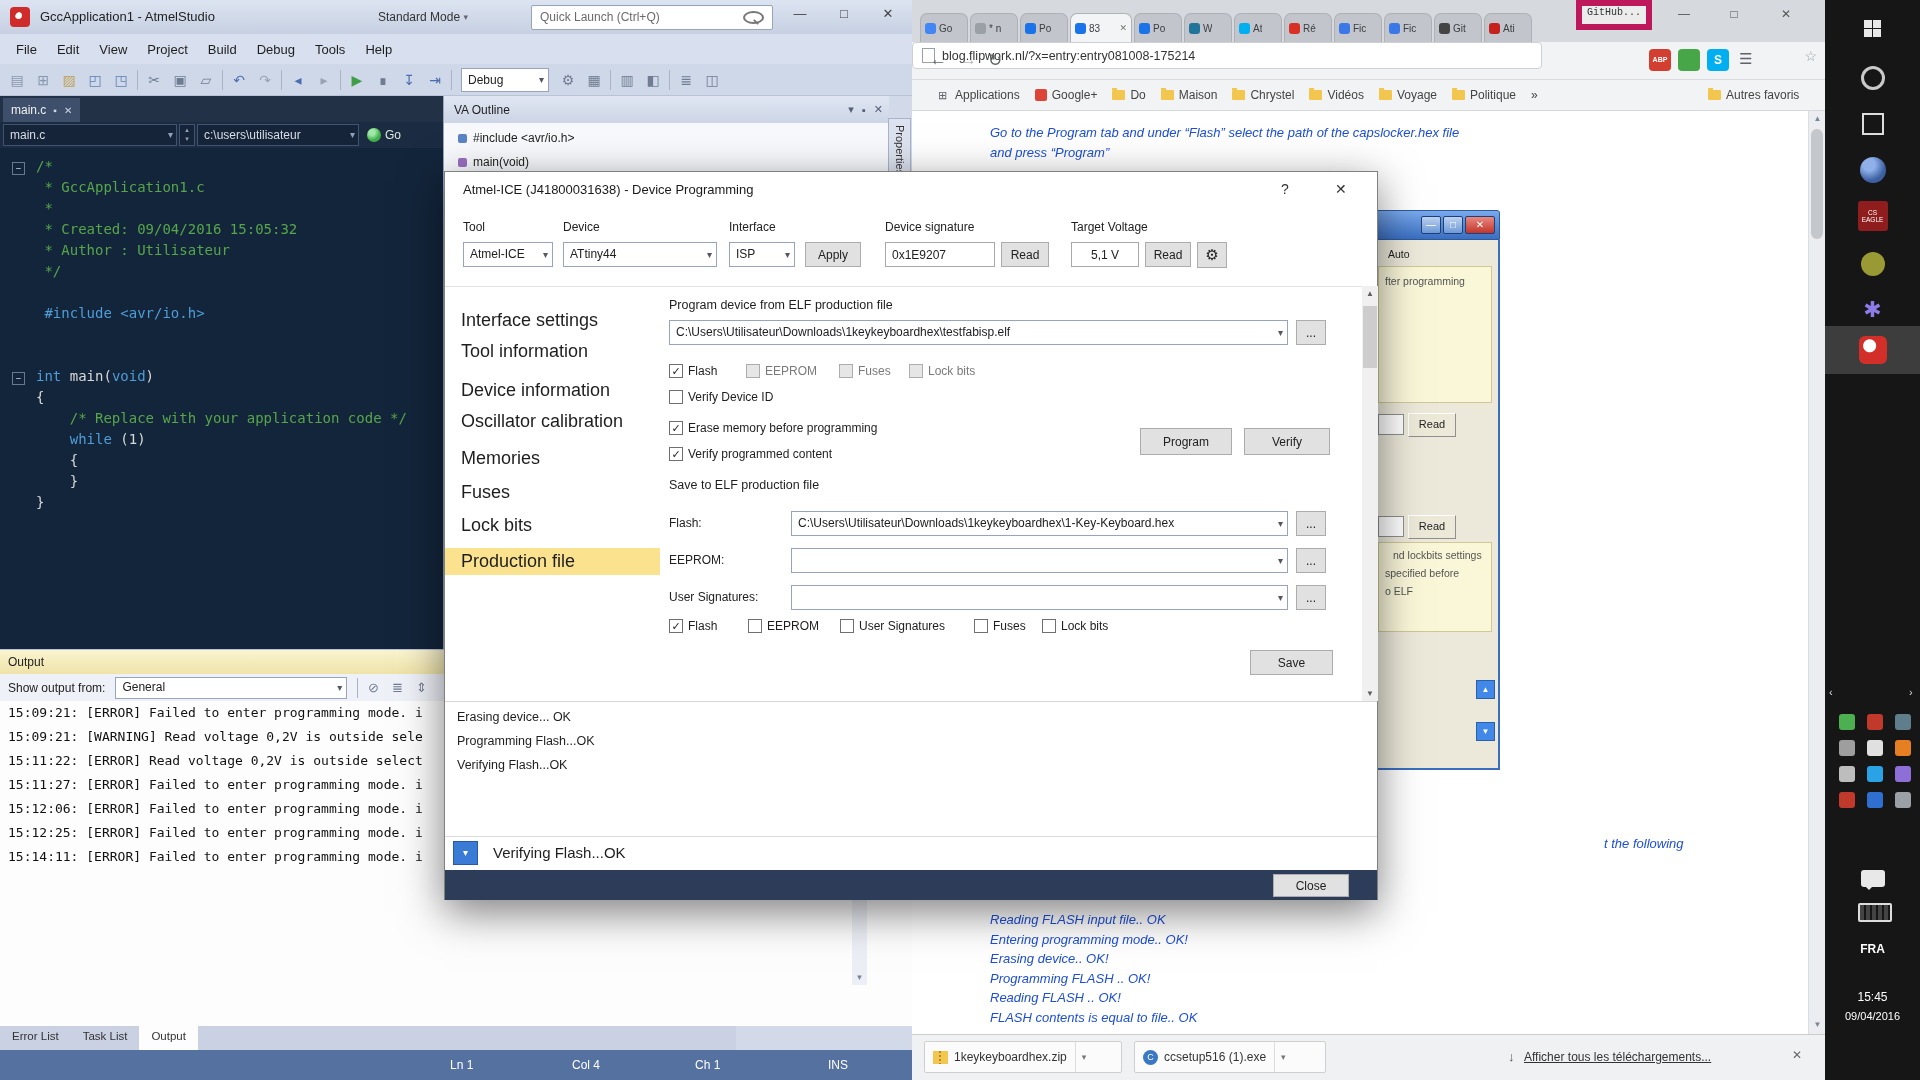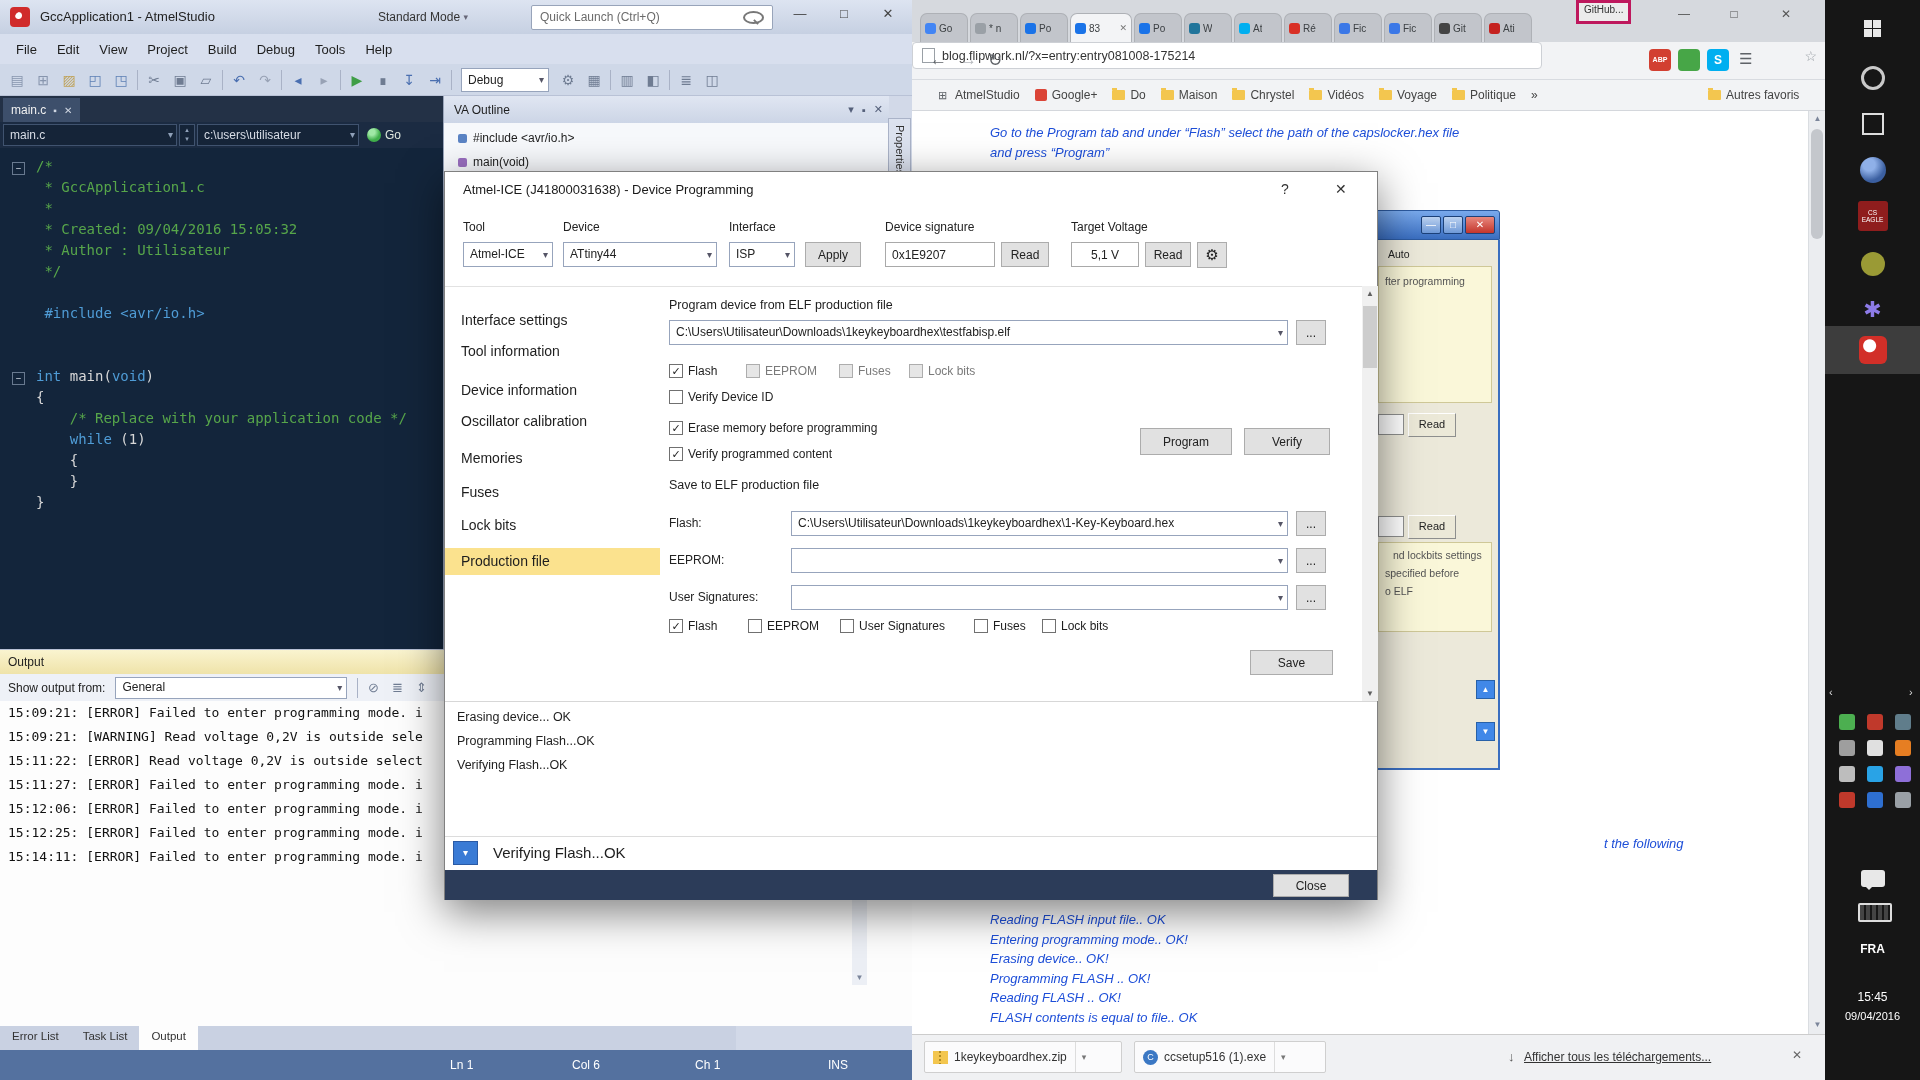--- a/index.html
+++ b/index.html
@@ -113,21 +113,21 @@
 
   
   #dlg{left:444px;top:171px;width:934px;height:729px;background:#fff;border:1px solid #808080;box-shadow:0 12px 40px rgba(0,0,0,.5);z-index:40;box-sizing:border-box;}
   .dlg-title{left:0;top:0;width:932px;height:36px;}
   .dlg-title .t{position:absolute;left:18px;top:10px;font-size:13px;color:#1a1a1a;}
   .dlbl{position:absolute;font-size:12px;color:#222;white-space:nowrap;}
   .fld{position:absolute;border:1px solid #a9a9a9;background:#fff;height:25px;line-height:25px;font-size:12px;padding:0 6px;box-sizing:border-box;color:#222;white-space:nowrap;overflow:hidden;}
   .dcombo{position:absolute;height:25px;box-sizing:border-box;}
   .dcombo .cval{line-height:23px;font-size:12px;}
   .dbtn{position:absolute;background:#e1e1e1;border:1px solid #acacac;text-align:center;font-size:12px;color:#222;box-sizing:border-box;display:flex;align-items:center;justify-content:center;}
-  .dpnav-item{position:absolute;left:0;width:215px;height:27px;line-height:27px;padding-left:16px;font-size:14px;color:#1e1e1e;box-sizing:border-box;}
+  .dpnav-item{position:absolute;left:0;width:215px;height:27px;line-height:27px;padding-left:16px;font-size:18px;color:#1e1e1e;box-sizing:border-box;}
   .dpnav-item.sel{background:#fbe28e;}
   .dsec{position:absolute;font-size:12.5px;color:#1e1e1e;}
   .cb{position:absolute;display:flex;align-items:center;font-size:12px;color:#1e1e1e;white-space:nowrap;}
   .cbbox{width:14px;height:14px;border:1px solid #707070;background:#fff;margin-right:5px;display:flex;align-items:center;justify-content:center;font-size:11px;color:#1a1a1a;box-sizing:border-box;}
   .cb.dis .cbbox{background:#e6e6e6;border-color:#adadad;}
   .cb.dis .cblbl{color:#7a7a7a;}
   .dsb{position:absolute;left:917px;top:114px;width:16px;height:415px;background:#f0f0f0;}
   .dsb .sb-a{width:16px;color:#606060;}
   .dsb .thumb{position:absolute;left:1px;top:20px;width:14px;height:62px;background:#cdcdcd;}
   .dloglines{position:absolute;left:12px;top:533px;}
@@ -142,21 +142,21 @@
   #tb{left:1825px;top:0;width:95px;height:1080px;background:#161616;z-index:60;color:#eee;}
   .tb-cell{position:absolute;left:0;width:95px;height:44px;display:flex;align-items:center;justify-content:center;}
   .winlogo{width:17px;height:17px;display:grid;grid-template-columns:8px 8px;grid-template-rows:8px 8px;gap:1px;}
   .winlogo i{background:#e8e8e8;}
   .tray{position:absolute;width:16px;height:16px;border-radius:3px;}
   .tb-txt{position:absolute;left:0;width:95px;text-align:center;color:#fff;}
   .bubble{position:absolute;left:36px;top:870px;width:24px;height:17px;background:#e8e8e8;border-radius:3px;}
   .bubble:after{content:"";position:absolute;left:4px;top:16px;border:4px solid transparent;border-top-color:#e8e8e8;}
   .kbd{position:absolute;left:33px;top:903px;width:30px;height:15px;border:2px solid #ddd;border-radius:2px;background:repeating-linear-gradient(90deg,#444 0 4px,#161616 4px 6px);}
 
-  #tooltip{left:1576px;top:0;height:16px;background:#ececec;border:3px solid #be185d;font-size:10px;color:#333;padding:1px 5px;z-index:70;white-space:nowrap;}
+  #tooltip{left:1576px;top:0;height:16px;background:#ececec;border:6px solid #be185d;font-size:10px;color:#333;padding:1px 5px;z-index:70;white-space:nowrap;font-family:Liberation Mono, monospace;}
 </style>
 </head>
 <body>
 
 <div id="screen">
 
   <div id="aw" class="abs">
     <div class="abs aw-titlebar">
       <div class="abs aw-logo">
           <i></i>
@@ -307,21 +307,21 @@
       <span class="sb-a" style="top:0;">▲</span>
       <span class="sb-a" style="top:269px;">▼</span>
     </div>
     <div class="abs ow-tabs" id="ow-tabs">
         <div class="btab">Error List</div>
         <div class="btab">Task List</div>
         <div class="btab active">Output</div>
       </div>
     <div class="abs as-status">
       <span class="st-item" style="left:450px;">Ln 1</span>
-      <span class="st-item" style="left:572px;">Col 6</span>
+      <span class="st-item" style="left:572px;">Col 4</span>
       <span class="st-item" style="left:695px;">Ch 1</span>
       <span class="st-item" style="left:828px;">INS</span>
     </div>
   </div>
 
   <div id="bw" class="abs">
     <div class="abs bw-tabs" id="bw-tabs">
         <div class="tab">
           <span class="fav" style="background: rgb(66, 133, 244);"></span>
           <span class="tab-label">Go</span>
@@ -385,21 +385,21 @@
         <span class="star">☆</span>
       </div>
       <div class="abs ext" style="left:737px;background:#d23f31;">ABP</div>
       <div class="abs ext" style="left:766px;background:#47a647;"></div>
       <div class="abs ext" style="left:795px;background:#00aff0;font-size:12px;">S</div>
       <span class="navg" style="left:827px;font-size:15px;">☰</span>
     </div>
     <div class="abs bw-bm" id="bw-bm">
         <div class="bm">
           <span class="appgrid">⊞</span>
-          <span>AtmelStudio</span>
+          <span>Applications</span>
         </div>
         <div class="bm">
           <span class="gplus"></span>
           <span>Google+</span>
         </div>
         <div class="bm">
           <span class="folder"></span>
           <span>Do</span>
         </div>
         <div class="bm">

